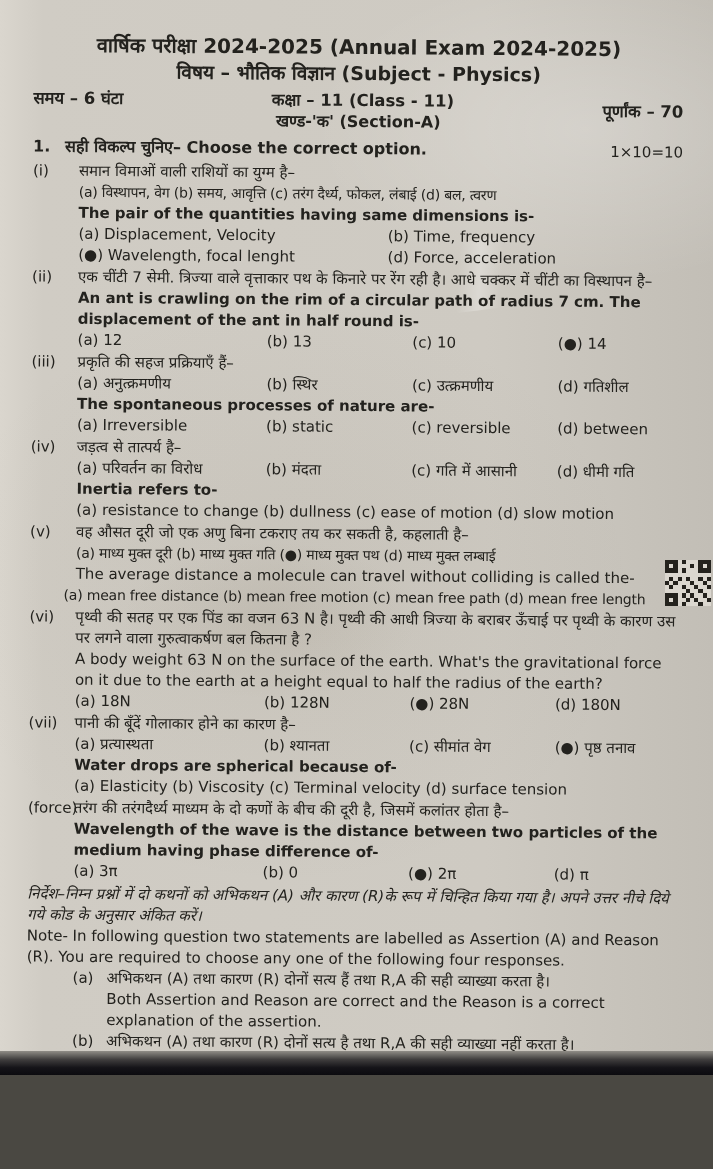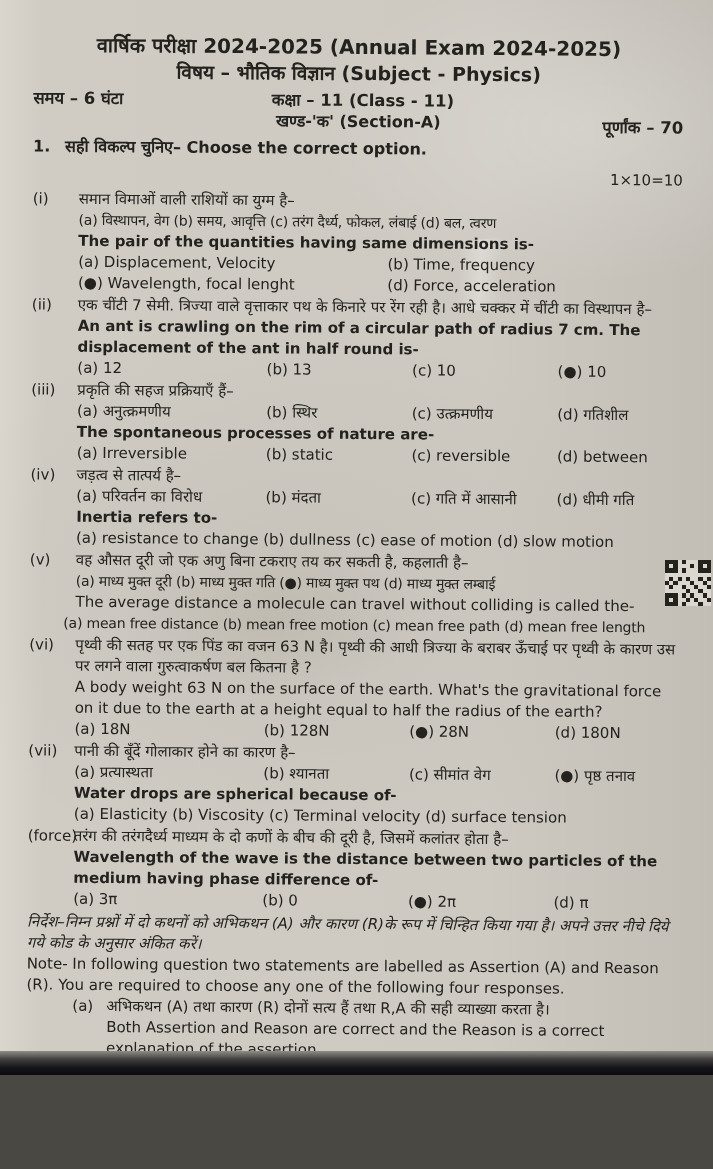--- a/index.html
+++ b/index.html
@@ -35,26 +35,26 @@
   }
   .content {
     position: absolute; left: 34px; top: 34px; width: 650px;
     transform: rotate(0.45deg); transform-origin: 50% 0;
     color: #23221e;
     font-size: 15px; line-height: 21px;
   }
   .h1 { text-align: center; font-weight: bold; font-size: 20px; line-height: 27px; }
   .h2 { text-align: center; font-weight: bold; font-size: 19px; line-height: 25px; }
   .meta { display: flex; justify-content: space-between; align-items: flex-start; font-weight: bold; font-size: 16.5px; margin-top: 3px; line-height: 23px; }
-  .meta-marks { position: relative; top: 25px; }
+  .meta-marks { position: relative; top: 9px; }
   .section { text-align: center; font-weight: bold; font-size: 16px; line-height: 22px; margin-top: -1px; }
   .q1row { display: flex; margin-top: 4px; font-size: 16px; line-height: 23px; }
   .q1num { flex: none; width: 32px; font-weight: bold; }
   .q1text { flex: 1; font-weight: bold; }
-  .q1marks { flex: none; font-weight: normal; font-size: 15px; padding-top: 2px; margin-top: 28px; }
+  .q1marks { flex: none; font-weight: normal; font-size: 15px; padding-top: 2px; }
   .q { margin-top: 1px; }
   .qrow { display: flex; }
   .qnum { flex: none; width: 46px; }
   .qtext { flex: 1; }
   .ind { margin-left: 46px; }
   .en { font-weight: bold; }
   .opts2 { display: grid; grid-template-columns: 1.05fr 1fr; }
   .opts4 { display: grid; grid-template-columns: 1.3fr 1fr 1fr 0.85fr; }
   .tight { font-size: 14px; letter-spacing: -0.2px; white-space: nowrap; overflow: hidden; }
   .note { margin-top: 2px; }
@@ -110,21 +110,21 @@
     <section class="q">
       <div class="qrow">
         <span class="qnum">(ii)</span>
         <span class="qtext">एक चींटी 7 सेमी. त्रिज्या वाले वृत्ताकार पथ के किनारे पर रेंग रही है। आधे चक्कर में चींटी का विस्थापन है–</span>
       </div>
       <div class="ind en">An ant is crawling on the rim of a circular path of radius 7 cm. The displacement of the ant in half round is-</div>
       <div class="ind opts4">
         <span>(a)    12</span>
         <span>(b)   13</span>
         <span>(c)   10</span>
-        <span>(●)   10</span>
+        <span>(●)   14</span>
       </div>
     </section>
 
     <section class="q">
       <div class="qrow">
         <span class="qnum">(iii)</span>
         <span class="qtext">प्रकृति की सहज प्रक्रियाएँ हैं–</span>
       </div>
       <div class="ind opts4">
         <span>(a)   अनुत्क्रमणीय</span>

